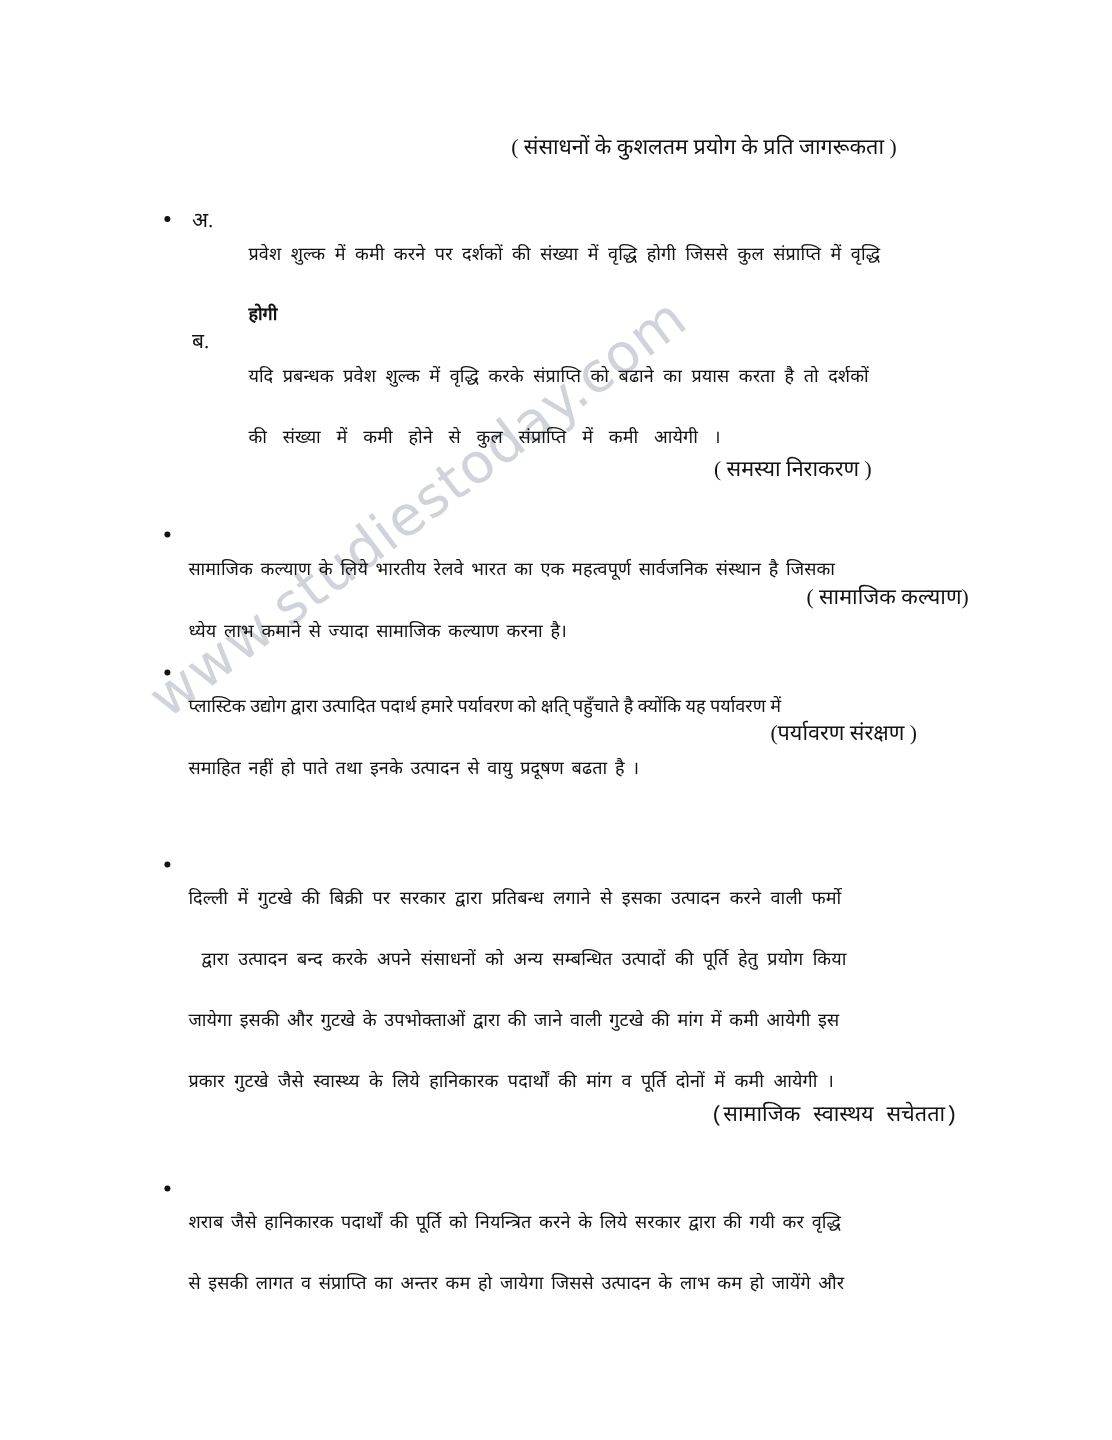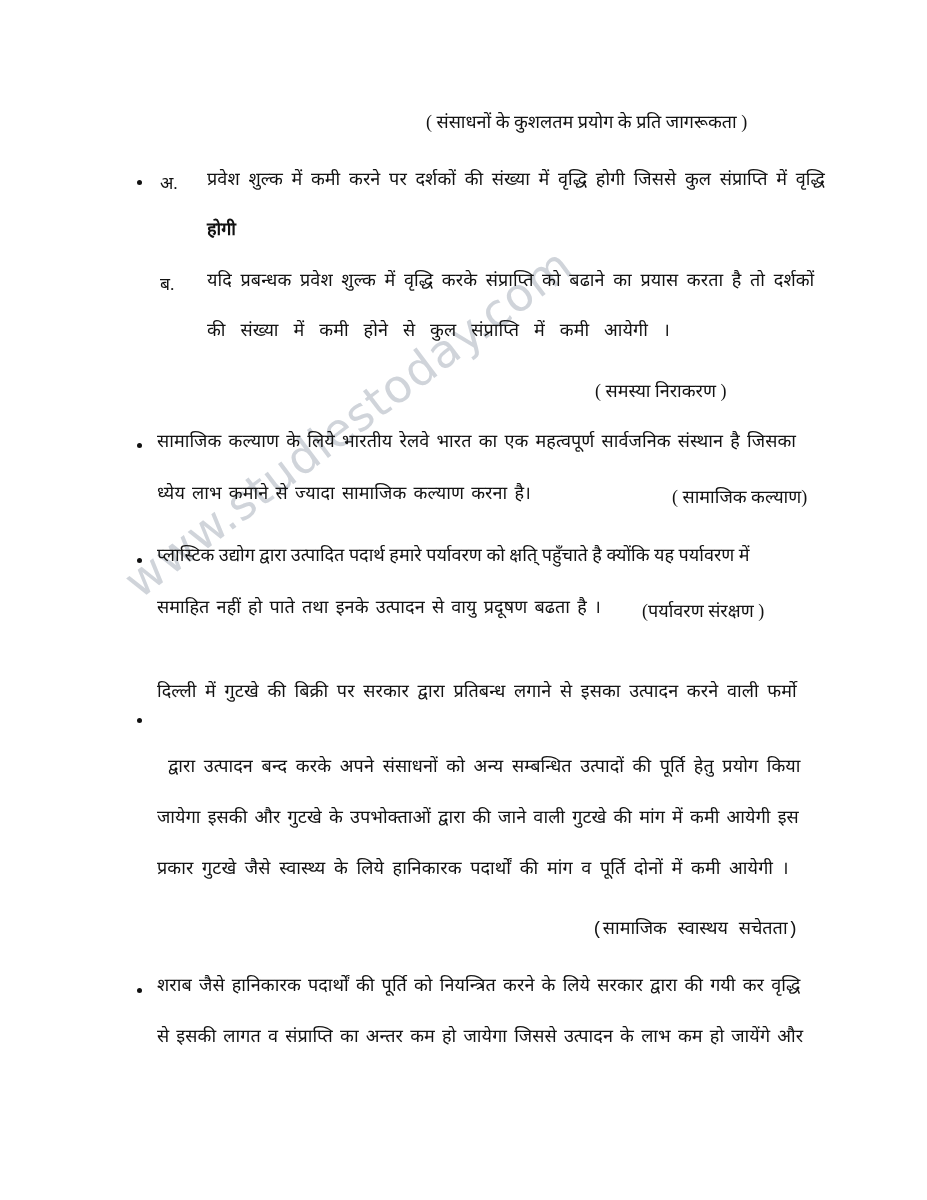--- a/index.html
+++ b/index.html
@@ -40,25 +40,26 @@
 
   
   .content {
     position: relative;
     z-index: 2;
     padding: 0;
   }
 
   .doc-line {
     position: absolute;
-    font-size: 18px;
+    font-size: 15px;
     line-height: 1;
     color: #121212;
     white-space: nowrap;
     font-family: "Liberation Serif", "DejaVu Serif", serif;
+    margin-top: 36px;
   }
 
   
   .tag-line {
     position: absolute;
     font-size: 18px;
     color: #121212;
     white-space: nowrap;
   }
 
@@ -109,21 +110,21 @@
     <div class="doc-line jst" style="left:157px; top:432px;">सामाजिक कल्याण के लिये भारतीय रेलवे भारत का एक महत्वपूर्ण सार्वजनिक संस्थान है जिसका</div>
     <div class="doc-line jst" style="left:157px; top:484px;">ध्येय लाभ कमाने से ज्यादा सामाजिक कल्याण करना है।</div>
     <div class="tag-line" style="left:672px; top:484px;text-align:center;">( सामाजिक कल्याण)</div>
 
     <span class="bullet-dot" style="left:137px; top:558px;"></span>
     <div class="doc-line" style="left:157px; top:546px;">प्लास्टिक उद्योग द्वारा उत्पादित पदार्थ हमारे पर्यावरण को क्षति् पहुँचाते है क्योंकि यह पर्यावरण में</div>
     <div class="doc-line jst" style="left:157px; top:598px;">समाहित नहीं हो पाते तथा इनके उत्पादन से वायु प्रदूषण बढता है ।</div>
     <div class="tag-line" style="left:642px; top:598px;">(पर्यावरण संरक्षण )</div>
 
     <span class="bullet-dot" style="left:137px; top:718px;"></span>
-    <div class="doc-line jst2" style="left:157px; top:682px;text-align:center;">दिल्ली में गुटखे की बिक्री पर सरकार द्वारा प्रतिबन्ध लगाने से इसका उत्पादन करने वाली फर्मो</div>
+    <div class="doc-line jst2" style="left:157px; top:706px;text-align:center;">दिल्ली में गुटखे की बिक्री पर सरकार द्वारा प्रतिबन्ध लगाने से इसका उत्पादन करने वाली फर्मो</div>
     <div class="doc-line jst2" style="left:168px; top:757px;">द्वारा उत्पादन बन्द करके अपने संसाधनों को अन्य सम्बन्धित उत्पादों की पूर्ति हेतु प्रयोग किया</div>
     <div class="doc-line jst" style="left:157px; top:808px;">जायेगा इसकी और गुटखे के उपभोक्ताओं द्वारा की जाने वाली गुटखे की मांग में कमी आयेगी इस</div>
     <div class="doc-line jst2" style="left:157px; top:859px;">प्रकार गुटखे जैसे स्वास्थ्य के लिये हानिकारक पदार्थों की मांग व पूर्ति दोनों में कमी आयेगी ।</div>
 
     <div class="tag-line" style="left:592px; top:915px;font-family:Liberation Mono, monospace;">(सामाजिक स्वास्थय सचेतता)</div>
 
     <span class="bullet-dot" style="left:137px; top:988px;"></span>
     <div class="doc-line jst" style="left:157px; top:976px;">शराब जैसे हानिकारक पदार्थों की पूर्ति  को नियन्त्रित करने के लिये सरकार द्वारा की गयी कर वृद्धि</div>
     <div class="doc-line jst" style="left:157px; top:1027px;">से इसकी लागत व संप्राप्ति का अन्तर कम हो जायेगा जिससे उत्पादन के लाभ कम हो जायेंगे और</div>
 

